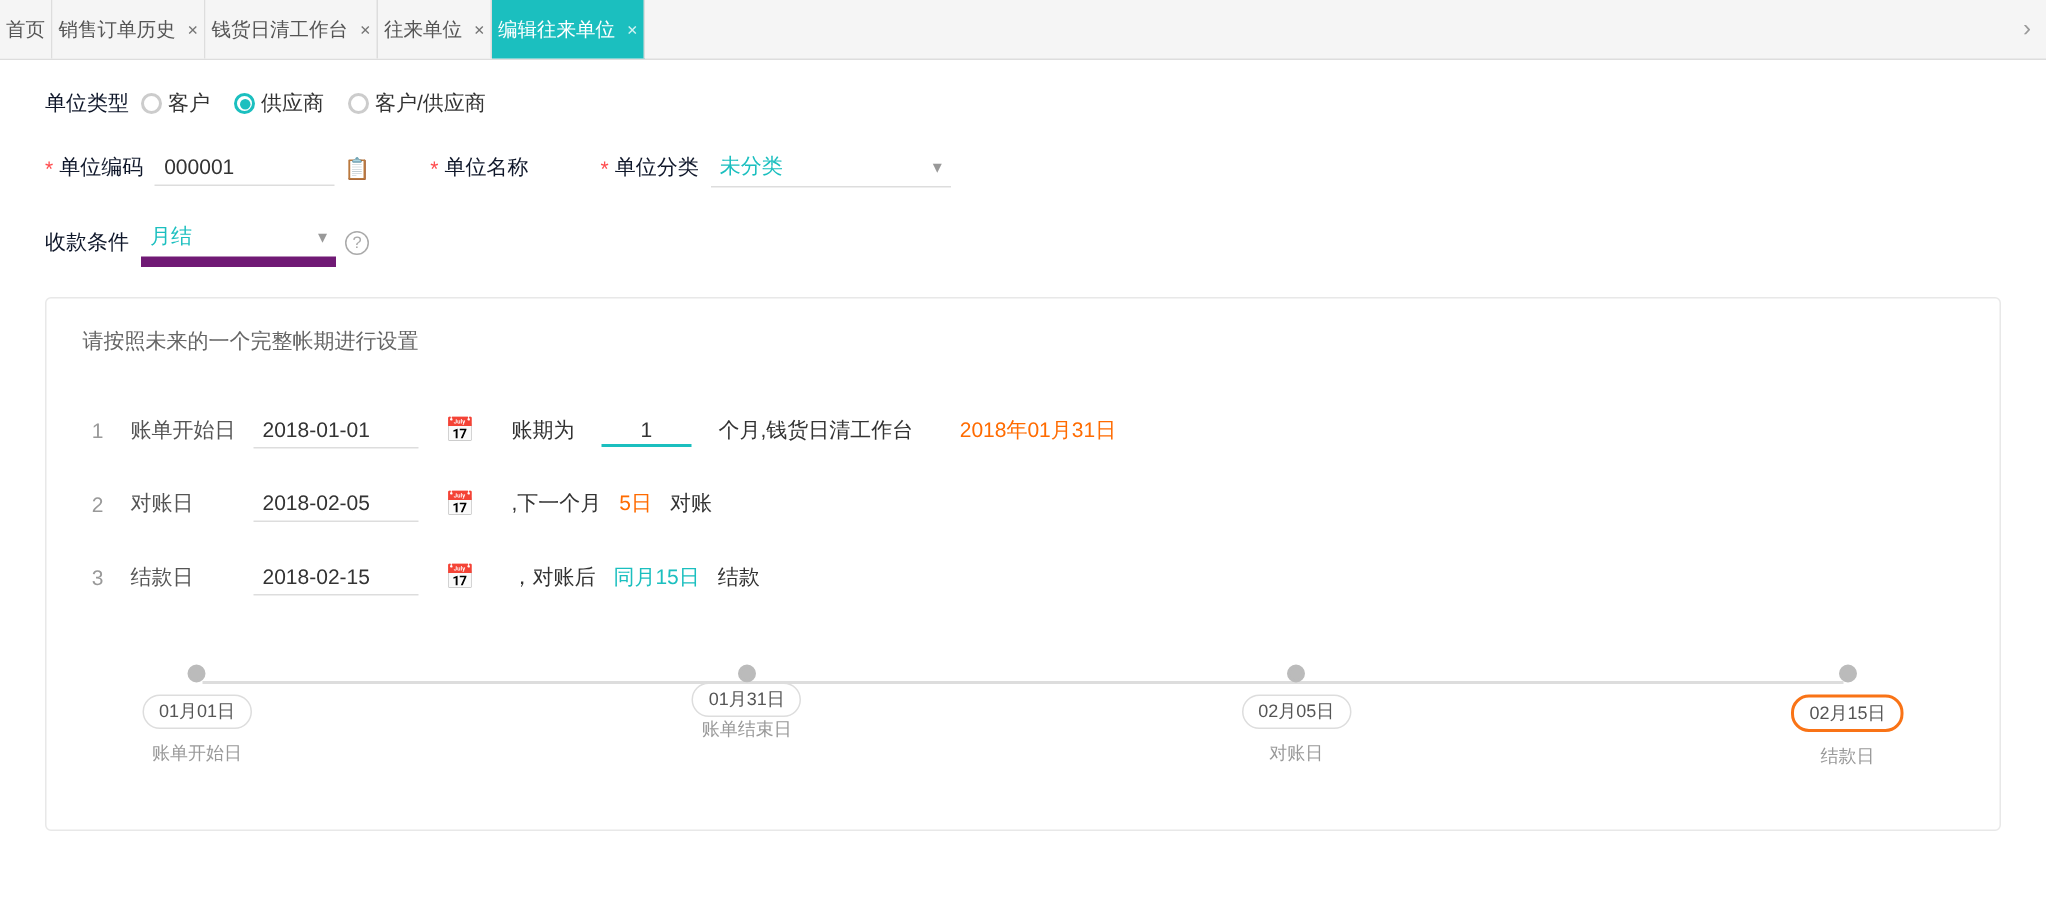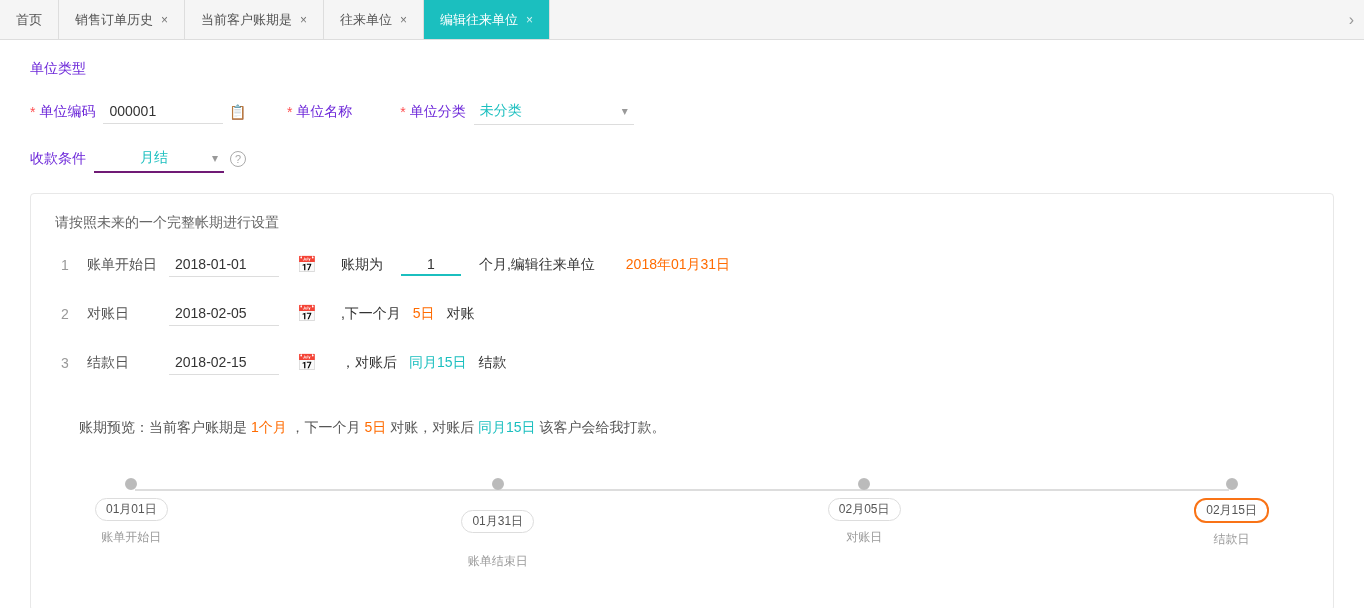--- a/index.html
+++ b/index.html
@@ -10,21 +10,21 @@
       display: flex;
       align-items: center;
       background: #f5f5f5;
       border-bottom: 1px solid #ddd;
       height: 40px;
       padding: 0;
     }
     .tab {
       display: flex;
       align-items: center;
-      padding: 0 16px;
+      padding: 0 4px;
       height: 100%;
       cursor: pointer;
       font-size: 13px;
       color: #555;
       border-right: 1px solid #ddd;
       white-space: nowrap;
       background: #f5f5f5;
       position: relative;
     }
     .tab.active {
@@ -52,21 +52,21 @@
       min-height: calc(100vh - 40px);
     }
 
     
     .form-row {
       display: flex;
       align-items: center;
       margin-bottom: 20px;
     }
     .form-label {
-      color: #6d28d9;
+      color: #0f172a;
       margin-right: 8px;
       white-space: nowrap;
     }
     .required-star {
       color: #ff4d4f;
       margin-right: 4px;
     }
 
     
     .radio-group {
@@ -149,21 +149,21 @@
     .section-box {
       border: 1px solid #e8e8e8;
       border-radius: 4px;
       padding: 20px 24px;
       margin-bottom: 20px;
       background: #fff;
     }
     .section-title {
       font-size: 14px;
       color: #666;
-      margin-bottom: 20px;
+      margin-bottom: 37px;
     }
     .config-row {
       display: flex;
       align-items: center;
       margin-bottom: 24px;
       gap: 12px;
     }
     .row-num {
       color: #999;
       width: 20px;
@@ -231,38 +231,52 @@
 
 <div class="tab-bar">
   <div class="tab">
     <span>首页</span>
   </div>
   <div class="tab">
     <span>销售订单历史</span>
     <span class="close-btn">×</span>
   </div>
   <div class="tab">
-    <span>当前客户账期是</span>
+    <span>钱货日清工作台</span>
     <span class="close-btn">×</span>
   </div>
   <div class="tab">
     <span>往来单位</span>
     <span class="close-btn">×</span>
   </div>
   <div class="tab active">
     <span>编辑往来单位</span>
     <span class="close-btn">×</span>
   </div>
   <div class="tab-more">›</div>
 </div>
 
 <div class="main-content">
 
   <div class="form-row">
     <span class="form-label">单位类型</span>
+    <div class="radio-group">
+      <div class="radio-item">
+        <div class="radio-circle"></div>
+        <span>客户</span>
+      </div>
+      <div class="radio-item">
+        <div class="radio-circle checked"></div>
+        <span>供应商</span>
+      </div>
+      <div class="radio-item">
+        <div class="radio-circle"></div>
+        <span>客户/供应商</span>
+      </div>
+    </div>
   </div>
 
   <div class="form-row">
     <div class="field-group">
       <span class="required-star">*</span>
       <span class="form-label">单位编码</span>
       <input class="input-field" type="text" style="width: 120px;" value="000001">
       <span class="copy-icon">📋</span>
     </div>
     <div class="field-group">
@@ -274,38 +288,38 @@
       <span class="form-label">单位分类</span>
       <div class="dropdown-field" style="width:160px;">
         <span class="dropdown-value">未分类</span>
         <span class="dropdown-arrow">▾</span>
       </div>
     </div>
   </div>
 
   <div class="form-row">
     <span class="form-label">收款条件</span>
-    <div class="dropdown-field" style="width:130px; border-bottom: 2px solid #701a75; text-align: center;">
+    <div class="dropdown-field" style="width:130px; border-bottom: 7px solid #701a75;">
       <span class="dropdown-value">月结</span>
       <span class="dropdown-arrow">▾</span>
     </div>
     <div class="help-icon">?</div>
   </div>
 
   <div class="section-box">
     <div class="section-title">请按照未来的一个完整帐期进行设置</div>
 
     <div class="config-row">
       <span class="row-num">1</span>
       <span class="row-label">账单开始日</span>
       <input class="input-field" type="text" style="width: 110px;" value="2018-01-01">
       <span class="cal-icon">📅</span>
       <span style="margin-left:12px;">账期为</span>
       <input class="inline-input" type="text" value="1" style="margin: 0px 6px; width: 60px;">
-      <span>个月,编辑往来单位</span>
+      <span>个月,钱货日清工作台</span>
       <span class="orange-text" style="margin-left:19px;">2018年01月31日</span>
     </div>
 
     <div class="config-row">
       <span class="row-num">2</span>
       <span class="row-label">对账日</span>
       <input class="input-field" type="text" style="width: 110px;" value="2018-02-05">
       <span class="cal-icon">📅</span>
       <span style="margin-left:12px;">,下一个月</span>
       <span class="orange-text">5日</span>
@@ -315,42 +329,33 @@
     <div class="config-row">
       <span class="row-num">3</span>
       <span class="row-label">结款日</span>
       <input class="input-field" type="text" style="width: 110px;" value="2018-02-15">
       <span class="cal-icon">📅</span>
       <span style="margin-left:12px;">，对账后</span>
       <span class="teal-text">同月15日</span>
       <span> 结款</span>
     </div>
 
-    <div class="preview-section">
-      <span>账期预览：当前客户账期是</span>
-      <span class="orange-text">1个月</span>
-      <span>，下一个月</span>
-      <span class="orange-text">5日</span>
-      <span>对账，对账后</span>
-      <span class="teal-text">同月15日</span>
-      <span>该客户会给我打款。</span>
-    </div>
 
     <div style="position: relative; padding: 20px 40px;">
 
       <div style="position: absolute; top: 33px; left: 80px; right: 80px; height: 2px; background: #ddd;"></div>
       <div style="display: flex; justify-content: space-between; align-items: flex-start; position: relative; z-index: 1;">
 
         <div style="display:flex;flex-direction:column;align-items:center;gap:8px;">
           <div style="width:12px;height:12px;border-radius:50%;background:#bbb;border:2px solid #bbb;margin-top:2px;"></div>
           <div style="background:#fff;border:1px solid #ddd;border-radius:12px;padding:2px 10px;font-size:12px;color:#555;">01月01日</div>
           <div style="font-size:12px;color:#999;">账单开始日</div>
         </div>
 
-        <div style="display:flex;flex-direction:column;align-items:center;gap:20px;">
+        <div style="display:flex;flex-direction:column;align-items:center;gap:0;">
           <div style="width:12px;height:12px;border-radius:50%;background:#bbb;border:2px solid #bbb;margin-top:2px;"></div>
           <div style="background:#fff;border:1px solid #ddd;border-radius:12px;padding:2px 10px;font-size:12px;color:#555;">01月31日</div>
           <div style="font-size:12px;color:#999;">账单结束日</div>
         </div>
 
         <div style="display:flex;flex-direction:column;align-items:center;gap:8px;">
           <div style="width:12px;height:12px;border-radius:50%;background:#bbb;border:2px solid #bbb;margin-top:2px;"></div>
           <div style="background:#fff;border:1px solid #ddd;border-radius:12px;padding:2px 10px;font-size:12px;color:#555;">02月05日</div>
           <div style="font-size:12px;color:#999;">对账日</div>
         </div>

